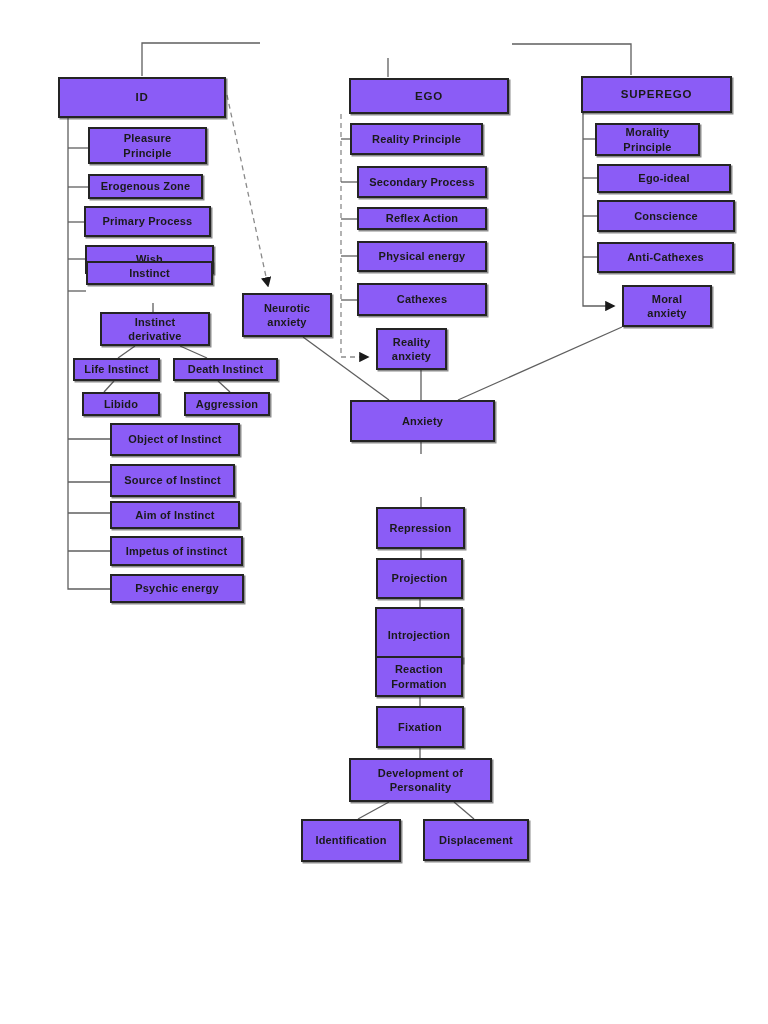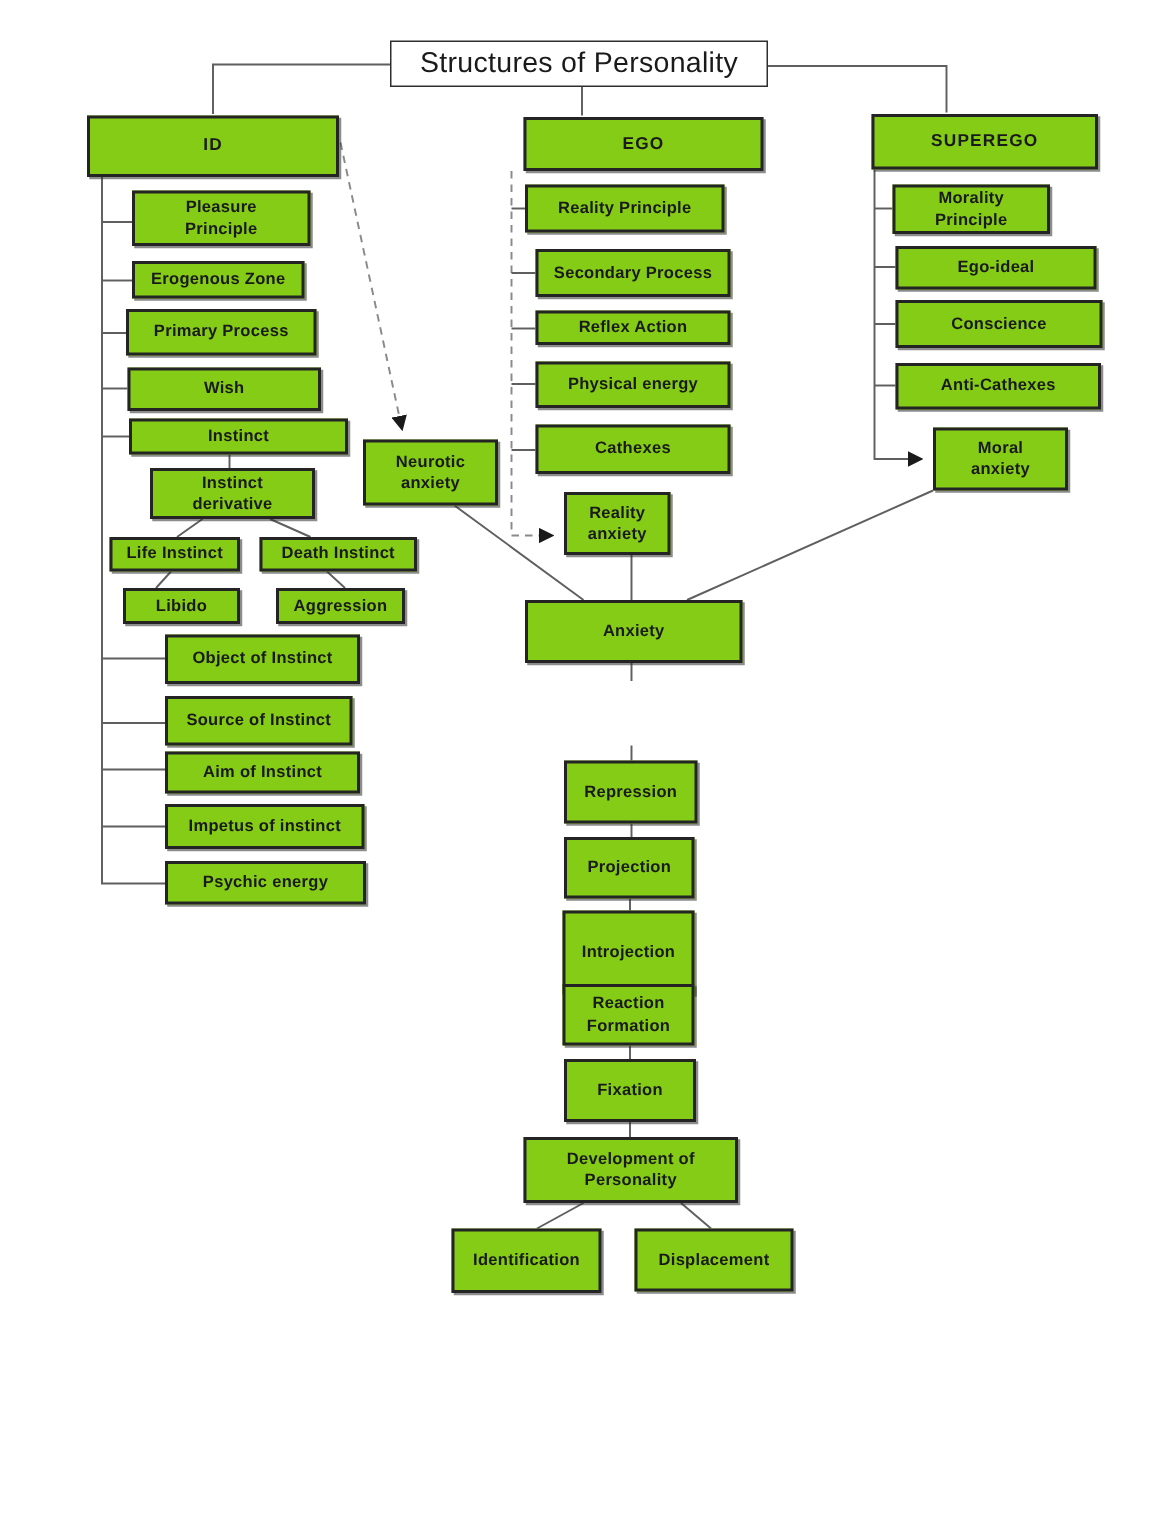--- a/index.html
+++ b/index.html
@@ -1,19 +1,19 @@
 <!DOCTYPE html>
 <html><head>
 <meta charset="utf-8">
 <style>
   html,body{margin:0;padding:0;background:#fff;}
   #page{position:relative;width:768px;height:1024px;background:#ffffff;overflow:hidden;
         font-family:"Liberation Sans", sans-serif;color:#1a1a1a;}
   #wires{position:absolute;left:0;top:0;width:768px;height:1024px;}
-  .node{position:absolute;box-sizing:border-box;background:#84cc16;border:2px solid #242424;
+  .node{position:absolute;box-sizing:border-box;background:#8b5cf6;border:2px solid #242424;
         display:flex;align-items:center;justify-content:center;text-align:center;
         font-size:11px;font-weight:700;line-height:1.3;letter-spacing:0.2px;
         padding:2px 4px;box-shadow:1.5px 1.5px 0 rgba(45,45,45,0.55);z-index:2;}
   .narrow{padding:2px 12px;}
   .hdr{font-size:11.5px;letter-spacing:0.8px;}
   .title-box{position:absolute;left:260px;top:27px;width:252px;height:31px;box-sizing:border-box;
         background:#fff;border:1.5px solid #2e2e2e;display:flex;align-items:center;justify-content:center;
         font-size:19px;font-weight:400;letter-spacing:0.2px;z-index:2;}
   .ln{stroke:#5f5f5f;stroke-width:1.3;fill:none;}
   .lnd{stroke:#8a8a8a;stroke-width:1.3;fill:none;stroke-dasharray:5 4;}
@@ -74,31 +74,30 @@
     <line class="ln" x1="421" y1="497" x2="421" y2="507"></line>
     <line class="ln" x1="421" y1="549" x2="421" y2="558"></line>
     <line class="ln" x1="420" y1="599" x2="420" y2="607"></line>
     <line class="ln" x1="420" y1="649" x2="420" y2="656"></line>
     <line class="ln" x1="420" y1="697" x2="420" y2="706"></line>
     <line class="ln" x1="420" y1="748" x2="420" y2="758"></line>
     <line class="ln" x1="389" y1="802" x2="358" y2="819"></line>
     <line class="ln" x1="454" y1="802" x2="474" y2="819"></line>
   </svg>
 
-  <div class="title-box">Structures of Personality</div>
 
   <div class="node hdr" style="left:58px;top:77px;width:168px;height:41px">ID</div>
   <div class="node hdr" style="left:349px;top:78px;width:160px;height:36px">EGO</div>
   <div class="node hdr" style="left:581px;top:76px;width:151px;height:37px">SUPEREGO</div>
 
   <div class="node narrow" style="left:88px;top:127px;width:119px;height:37px">Pleasure Principle</div>
   <div class="node" style="left:88px;top:174px;width:115px;height:25px">Erogenous Zone</div>
   <div class="node" style="left:84px;top:206px;width:127px;height:31px">Primary Process</div>
   <div class="node" style="left:85px;top:245px;width:129px;height:29px">Wish</div>
-  <div class="node" style="left:86px;top:279px;width:146px;height:24px">Instinct</div>
+  <div class="node" style="left:86px;top:261px;width:127px;height:24px">Instinct</div>
   <div class="node narrow" style="left:100px;top:312px;width:110px;height:34px">Instinct derivative</div>
   <div class="node" style="left:73px;top:358px;width:87px;height:23px">Life Instinct</div>
   <div class="node" style="left:173px;top:358px;width:105px;height:23px">Death Instinct</div>
   <div class="node" style="left:82px;top:392px;width:78px;height:24px">Libido</div>
   <div class="node" style="left:184px;top:392px;width:86px;height:24px">Aggression</div>
   <div class="node" style="left:110px;top:423px;width:130px;height:33px">Object of Instinct</div>
   <div class="node" style="left:110px;top:464px;width:125px;height:33px">Source of Instinct</div>
   <div class="node" style="left:110px;top:501px;width:130px;height:28px">Aim of Instinct</div>
   <div class="node" style="left:110px;top:536px;width:133px;height:30px">Impetus of instinct</div>
   <div class="node" style="left:110px;top:574px;width:134px;height:29px">Psychic energy</div>

